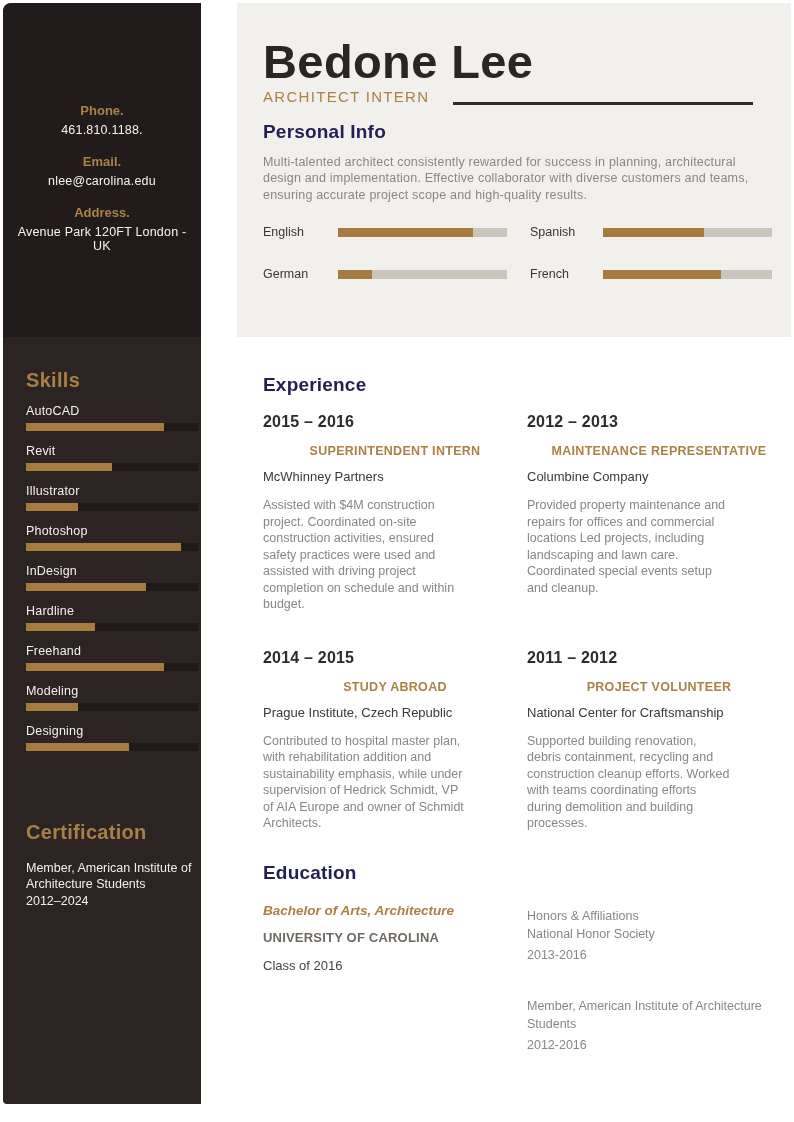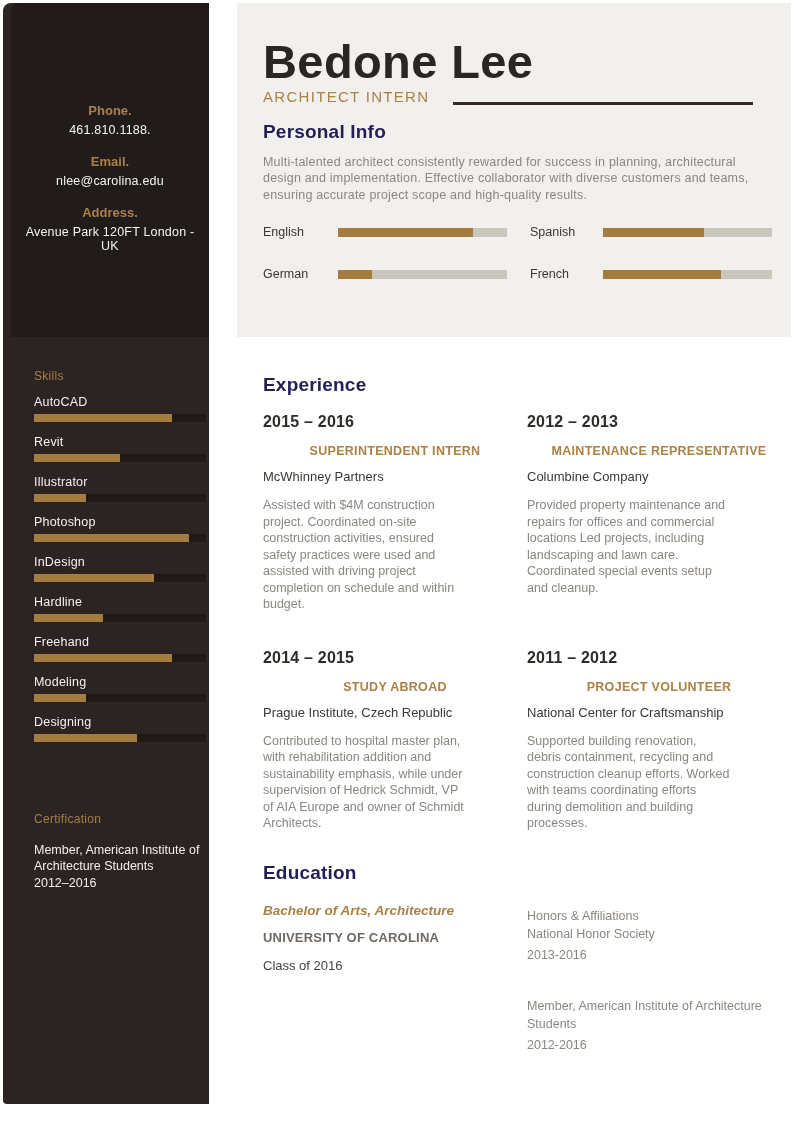--- a/index.html
+++ b/index.html
@@ -11,28 +11,28 @@
   html,body{margin:0;padding:0;}
   body{
     width:794px;height:1122px;position:relative;background:#ffffff;
     font-family:"Liberation Sans","DejaVu Sans",sans-serif;
     -webkit-font-smoothing:antialiased;overflow:hidden;
   }
   .page{position:absolute;inset:3px;background:#ffffff;}
 
   
   .sidebar{position:absolute;left:0;top:0;bottom:15px;width:198px;
-    background:var(--sidebar-bottom);border-radius:8px 0 0 4px;overflow:hidden;padding-left:8px;}
+    background:var(--sidebar-bottom);border-radius:8px 0 0 4px;overflow:hidden;}
   .contact{height:334px;background:var(--sidebar-top);border-radius:8px 0 0 0;
     box-sizing:border-box;padding:100px 8px 0 8px;text-align:center;}
   .contact .label{color:var(--gold-strong);font-weight:bold;font-size:13px;margin-top:17px;}
   .contact .label:first-child{margin-top:0;}
   .contact .value{color:#f6f3f0;font-size:12.5px;margin-top:5px;letter-spacing:.2px;}
   .side-body{padding-left:23px;}
-  .side-heading{font-size:12px;font-weight:normal;color:var(--gold-heading);letter-spacing:.3px;}
+  .side-heading{font-size:20px;font-weight:bold;color:var(--gold-heading);letter-spacing:.3px;}
   .skills-title{margin-top:32px;}
   .skill{margin-top:13px;width:172px;}
   .skill:first-child{margin-top:12px;}
   .skill-name{font-size:12.5px;color:#f4f1ee;letter-spacing:.2px;}
   .skill-track{margin-top:5px;height:8px;background:var(--skill-track);}
   .skill-fill{height:100%;background:var(--gold-bar);}
   .cert-title{margin-top:70px;}
   .cert-item{margin-top:16px;width:186px;font-size:12.5px;line-height:1.3;color:#f2efec;}
   .cert-years{margin-top:0;}
 
@@ -150,21 +150,21 @@
     <div class="skill-track">
       <div class="skill-fill" style="width: 60%;"></div>
     </div>
   </div>
 </div>
 
       <div class="side-heading cert-title">Certification</div>
       <div id="cert-list">
   <div class="cert-item">
     <div class="cert-name">Member, American Institute of Architecture Students</div>
-    <div class="cert-years">2012–2016</div>
+    <div class="cert-years">2012–2024</div>
   </div>
 
 </div>
     </div>
   </aside>
 
   <main class="main">
     <header class="band">
       <h1 class="name">Bedone Lee</h1>
       <div class="subtitle-row">

